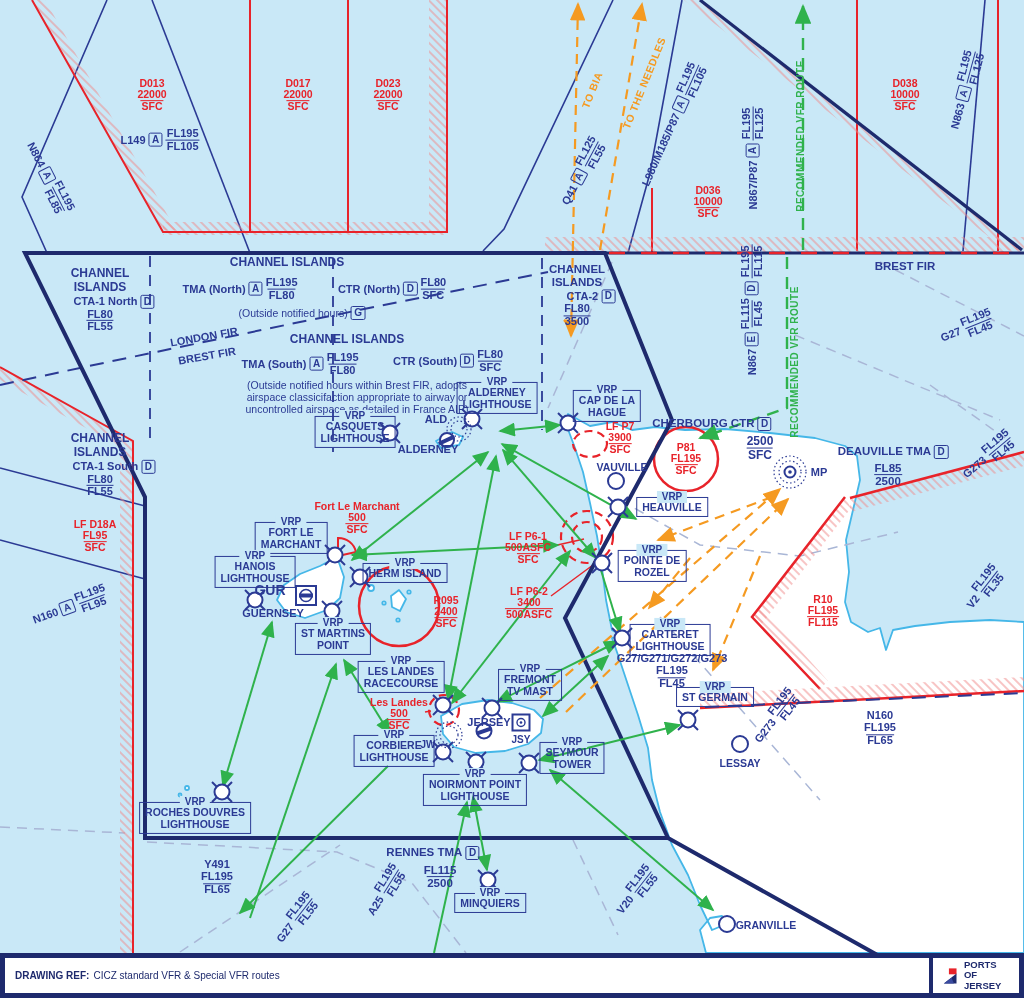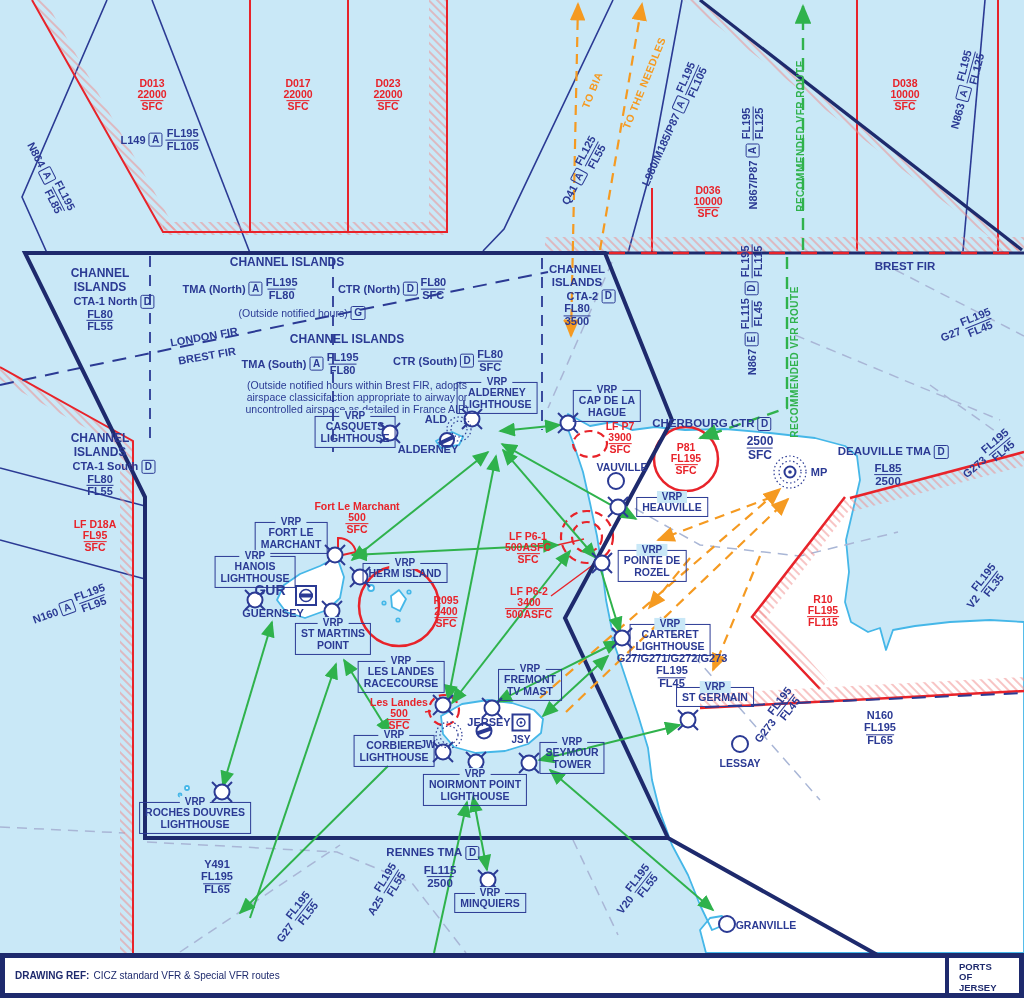--- a/index.html
+++ b/index.html
@@ -43,21 +43,21 @@
   .vrp .vt{position:absolute;top:-7px;left:50%;transform:translateX(-50%);
        background:var(--sea,#c9e8f7);padding:0 5px;font-size:10px;}
   
   #footer{position:absolute;left:0;top:953px;width:1024px;height:45px;z-index:3;
        background:var(--navy_dark,#1e2a6d);box-sizing:border-box;padding:5px;display:flex;gap:4px;}
   #footer .cell{background:#fff;display:flex;align-items:center;padding:0 10px;
        font-size:10px;color:var(--navy_dark,#1e2a6d);box-sizing:border-box;}
   #footer .cell b{margin-right:4px;}
   #cell-ref{flex:1;}
   #cell-date{width:177px;}
-  #cell-logo{width:70px;padding:0 5px;gap:4px;flex-direction:column;}
+  #cell-logo{width:86px;padding:0 5px;gap:4px;}
   #cell-logo .lg{font-size:9.5px;font-weight:bold;line-height:1.1;}
 </style>
 </head>
 <body>
 
 <div id="stage">
 
 <svg id="geo" width="1024" height="953" viewBox="0 0 1024 953">
   <defs>
     <pattern id="rh" width="6" height="6" patternUnits="userSpaceOnUse" patternTransform="rotate(-45)">

